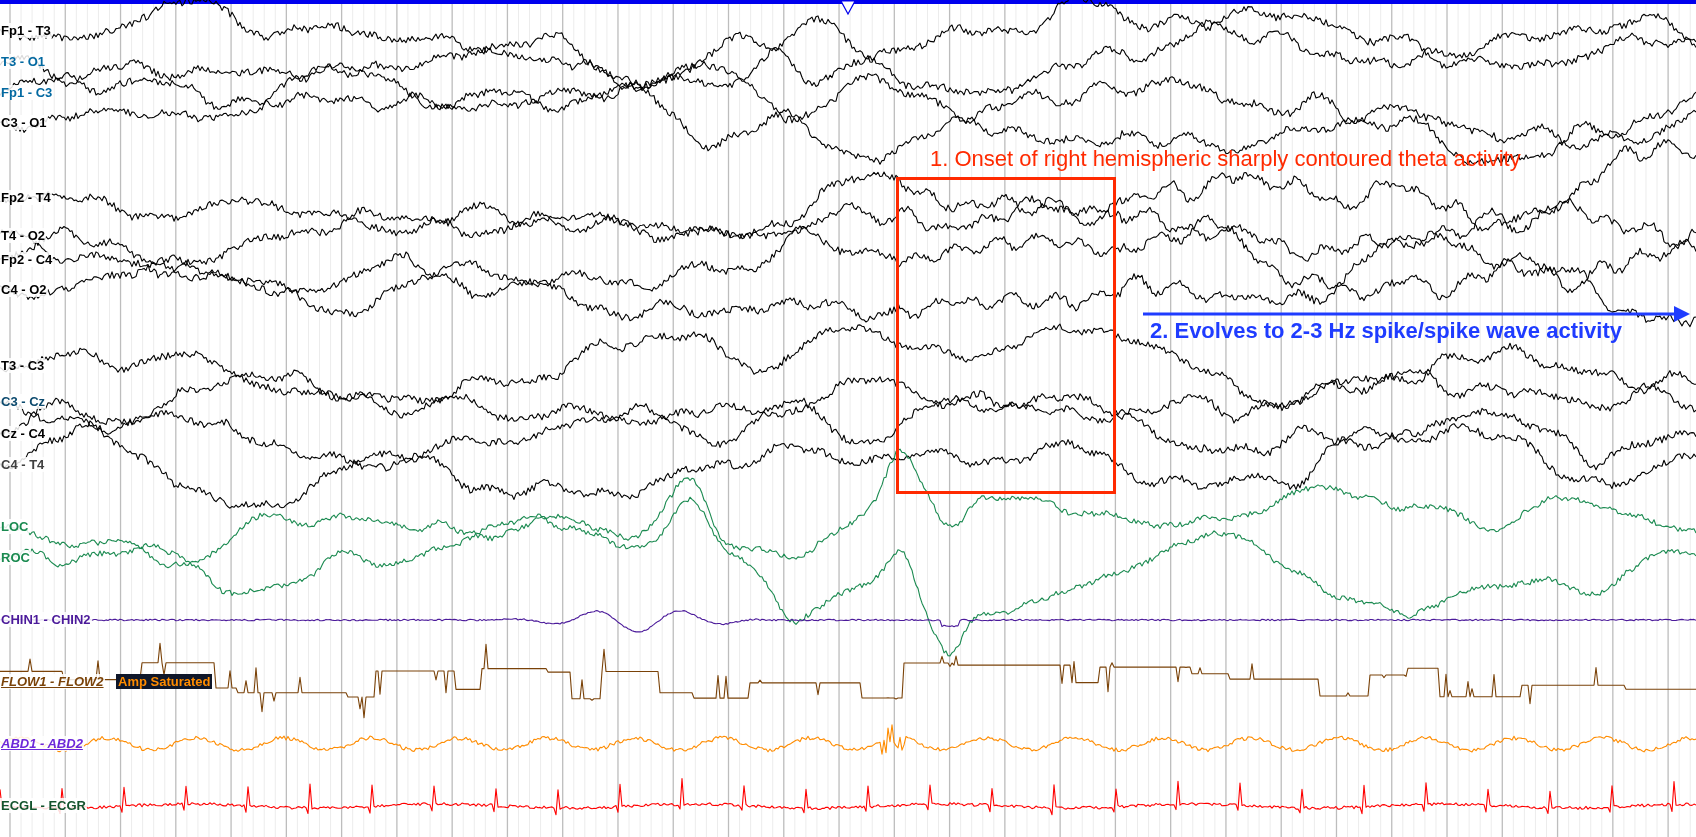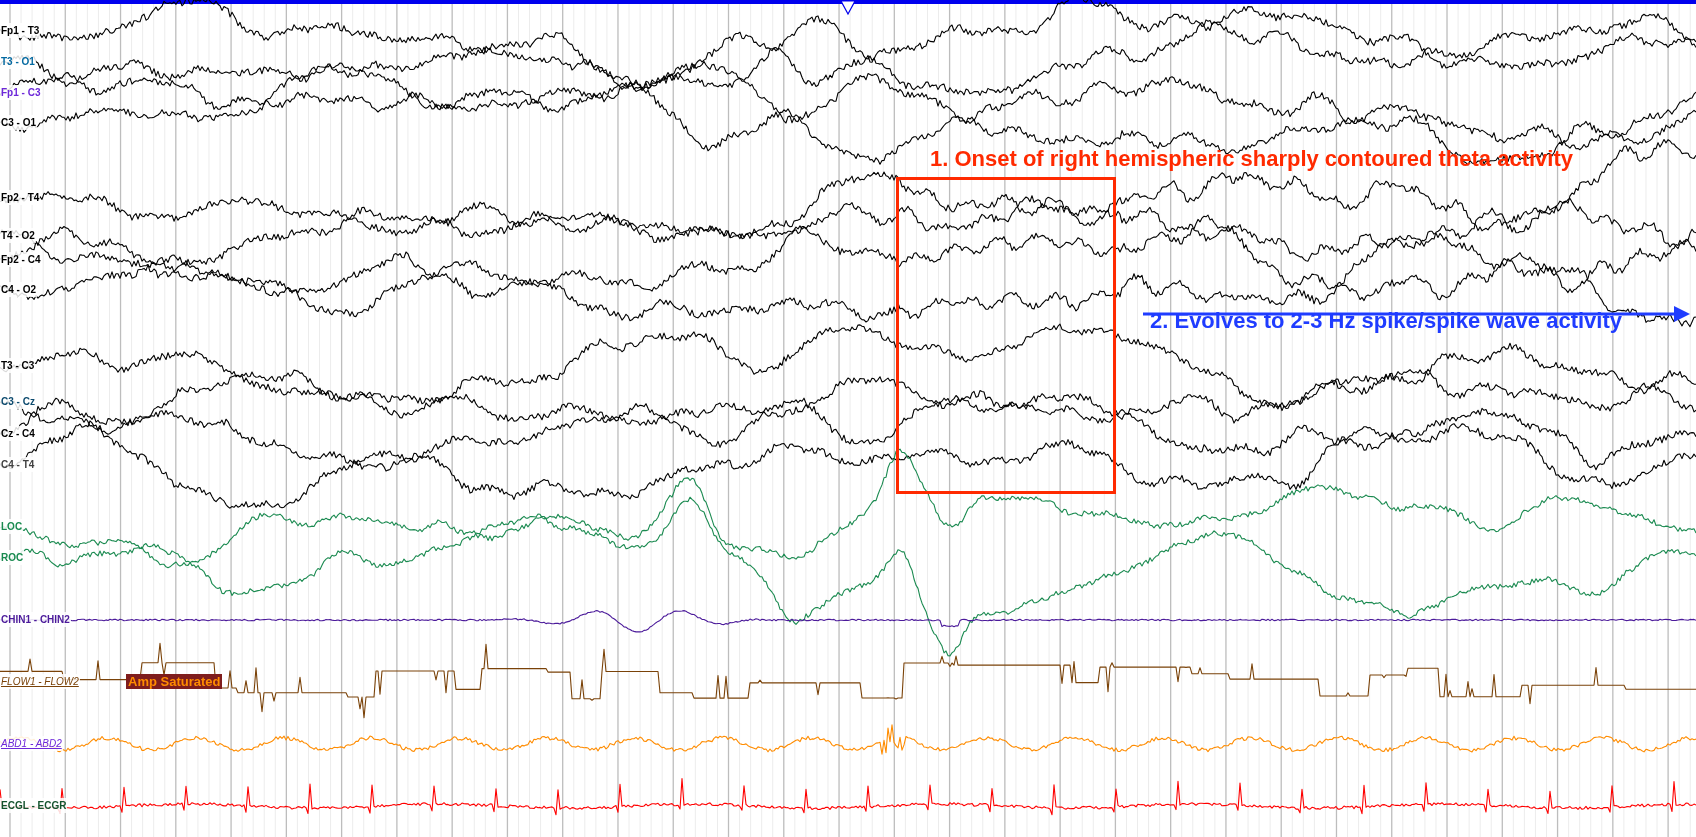--- a/index.html
+++ b/index.html
@@ -1,27 +1,27 @@
 <!DOCTYPE html>
 <html><head>
 <meta charset="utf-8">
 <style>
   html, body { margin: 0; padding: 0; background: #ffffff; }
   body { width: 1696px; height: 837px; overflow: hidden; position: relative;
          font-family: "Liberation Sans", sans-serif; }
   #eeg-canvas { position: absolute; left: 0; top: 0; width: 1696px; height: 837px; }
-  .ch-label { position: absolute; left: 0; font-size: 10px; font-weight: bold;
+  .ch-label { position: absolute; left: 0; font-size: 13px; font-weight: bold;
               background: rgba(255,255,255,0.85); padding: 0 1px; line-height: 15px;
               white-space: nowrap; font-family: "Liberation Sans", sans-serif; }
-  .ch-label.underline { text-decoration: underline; font-style: italic; font-weight: normal; }
-  .amp-sat { position: absolute; left: 126px; top: 674px; font-size: 13px; font-weight: bold;
-             color: #ff8c00; background: #7f1d1d; padding: 0 2px; line-height: 15px; }
-  .annot-red { position: absolute; left: 930px; top: 146px; font-size: 22px; font-weight: bold;
+  .ch-label.underline { text-decoration: underline; font-style: italic; font-weight: bold; }
+  .amp-sat { position: absolute; left: 116px; top: 674px; font-size: 13px; font-weight: bold;
+             color: #ff8c00; background: #0f172a; padding: 0 2px; line-height: 15px; }
+  .annot-red { position: absolute; left: 930px; top: 146px; font-size: 22px; font-weight: normal;
                color: #ff2a00; white-space: nowrap; line-height: 26px; }
-  .annot-blue { position: absolute; left: 1150px; top: 308px; font-size: 22px; font-weight: bold;
+  .annot-blue { position: absolute; left: 1150px; top: 318px; font-size: 22px; font-weight: bold;
                 color: #1f3cff; white-space: nowrap; line-height: 26px; }
   .red-box { position: absolute; left: 896px; top: 177px; width: 220px; height: 317px;
              border: 3px solid #ff2a00; box-sizing: border-box; pointer-events: none; }
 </style>
 </head>
 <body>
 
 <svg id="eeg-canvas" xmlns="http://www.w3.org/2000/svg" width="1696" height="837" viewBox="0 0 1696 837">
   <g id="grid">
       <line x1="10" x2="10" y1="0" y2="837" stroke="#bdbdbd" stroke-width="1.3"></line>
@@ -203,21 +203,21 @@
       <polyline points="0,789.4 2,807.3 4,805.6 6,804.9 8,806.5 10,807.1 12,807.5 14,806.9 16,807.2 18,806.6 20,807.4 22,807.5 24,807.3 26,807.9 28,807.2 30,806.3 32,808.6 34,807.4 36,807.3 38,807.3 40,807.7 42,807.5 44,808.7 46,808.9 48,807.8 50,807.3 52,806.7 54,808.9 56,807.0 58,809.2 60,812.7 62,788.6 64,806.8 66,807.8 68,807.7 70,808.0 72,808.1 74,806.5 76,807.5 78,808.2 80,808.1 82,807.1 84,806.3 86,806.6 88,808.2 90,807.4 92,807.3 94,808.5 96,808.8 98,808.0 100,806.1 102,808.5 104,805.8 106,808.0 108,806.7 110,806.0 112,807.4 114,807.7 116,805.6 118,806.3 120,805.8 122,812.3 124,787.3 126,805.5 128,805.4 130,805.6 132,804.8 134,805.1 136,806.5 138,804.3 140,803.9 142,806.7 144,803.8 146,805.0 148,806.0 150,803.8 152,805.2 154,804.4 156,805.5 158,805.8 160,805.7 162,805.9 164,804.3 166,803.8 168,805.5 170,803.5 172,805.3 174,804.8 176,804.9 178,802.9 180,804.4 182,803.0 184,810.2 186,786.2 188,804.6 190,804.6 192,802.7 194,803.5 196,804.2 198,803.6 200,805.2 202,804.7 204,803.3 206,804.5 208,804.4 210,802.8 212,804.4 214,803.0 216,804.4 218,805.2 220,804.0 222,805.4 224,805.9 226,805.9 228,803.7 230,805.1 232,804.0 234,806.1 236,805.4 238,805.0 240,805.0 242,806.7 244,804.9 246,812.3 248,786.7 250,805.6 252,806.6 254,805.5 256,807.2 258,806.4 260,806.0 262,805.6 264,806.6 266,805.4 268,806.6 270,807.2 272,807.6 274,806.6 276,808.3 278,808.4 280,806.6 282,806.8 284,807.0 286,806.4 288,806.8 290,807.3 292,809.1 294,808.3 296,808.0 298,806.6 300,807.1 302,808.0 304,806.4 306,807.7 308,813.5 310,784.0 312,808.9 314,807.9 316,808.4 318,809.0 320,807.4 322,807.5 324,806.9 326,807.8 328,806.8 330,808.5 332,806.8 334,807.2 336,807.9 338,808.3 340,808.3 342,808.0 344,806.7 346,807.0 348,808.4 350,806.6 352,807.5 354,807.4 356,806.1 358,806.5 360,806.9 362,806.8 364,807.9 366,807.0 368,807.0 370,813.1 372,785.1 374,806.2 376,807.2 378,805.4 380,806.6 382,804.7 384,806.7 386,805.5 388,805.9 390,805.5 392,805.1 394,804.4 396,805.3 398,804.5 400,804.6 402,803.5 404,803.3 406,803.6 408,804.5 410,804.2 412,804.8 414,803.6 416,805.0 418,803.1 420,805.4 422,803.4 424,802.8 426,803.4 428,804.5 430,804.8 432,810.9 434,786.0 436,803.2 438,804.8 440,804.4 442,804.4 444,802.7 446,804.6 448,804.4 450,805.4 452,805.2 454,804.3 456,803.4 458,805.5 460,804.8 462,803.1 464,803.8 466,803.9 468,803.7 470,805.6 472,804.6 474,804.1 476,806.1 478,803.8 480,804.6 482,806.2 484,804.2 486,806.3 488,805.1 490,803.9 492,804.1 494,811.7 496,788.8 498,807.3 500,806.7 502,806.9 504,807.0 506,807.4 508,807.6 510,804.9 512,805.6 514,805.5 516,805.9 518,807.4 520,805.8 522,806.7 524,806.9 526,805.7 528,806.0 530,808.3 532,808.2 534,808.5 536,806.7 538,807.8 540,807.4 542,808.3 544,806.2 546,808.2 548,807.6 550,807.2 552,806.9 554,808.3 556,814.8 558,789.8 560,809.2 562,808.0 564,807.6 566,806.6 568,807.6 570,809.1 572,807.6 574,807.9 576,809.0 578,809.1 580,808.1 582,809.2 584,807.5 586,807.7 588,806.7 590,808.1 592,808.7 594,808.3 596,808.5 598,807.6 600,807.0 602,808.4 604,806.4 606,808.5 608,807.2 610,808.4 612,808.2 614,806.5 616,805.6 618,812.3 620,784.3 622,806.2 624,805.2 626,806.9 628,805.1 630,806.5 632,807.1 634,805.0 636,805.4 638,805.4 640,806.1 642,806.5 644,806.0 646,804.1 648,805.9 650,804.7 652,803.7 654,803.8 656,804.1 658,803.3 660,805.4 662,805.2 664,803.5 666,804.6 668,805.0 670,804.0 672,803.6 674,805.7 676,805.6 678,805.3 680,809.0 682,778.6 684,805.2 686,804.3 688,803.6 690,805.3 692,804.5 694,804.4 696,803.8 698,805.1 700,805.2 702,803.8 704,804.3 706,804.8 708,803.5 710,802.9 712,805.1 714,805.5 716,805.3 718,805.6 720,804.2 722,805.1 724,803.4 726,803.4 728,804.0 730,803.5 732,804.0 734,806.0 736,806.0 738,804.9 740,806.7 742,810.1 744,785.8 746,804.4 748,806.2 750,806.9 752,805.6 754,805.5 756,807.3 758,804.9 760,805.7 762,807.0 764,806.0 766,807.3 768,807.4 770,807.9 772,806.0 774,808.0 776,807.8 778,807.0 780,806.5 782,808.4 784,806.7 786,807.8 788,807.6 790,808.9 792,808.0 794,808.9 796,807.5 798,807.4 800,807.8 802,807.9 804,812.7 806,789.4 808,807.9 810,806.9 812,809.5 814,808.6 816,807.9 818,809.5 820,809.4 822,808.4 824,808.4 826,807.3 828,807.4 830,809.3 832,806.6 834,807.6 836,808.3 838,806.5 840,806.8 842,808.4 844,806.3 846,807.8 848,808.0 850,808.1 852,807.0 854,807.3 856,806.3 858,807.9 860,805.8 862,807.7 864,806.1 866,811.2 868,786.1 870,806.3 872,807.7 874,806.2 876,806.0 878,804.7 880,806.6 882,806.7 884,806.7 886,806.4 888,805.6 890,806.1 892,804.9 894,806.7 896,806.3 898,804.7 900,806.5 902,804.6 904,804.5 906,805.6 908,805.3 910,805.0 912,803.3 914,804.5 916,803.1 918,804.4 920,804.0 922,804.4 924,803.9 926,804.9 928,809.8 930,785.0 932,803.3 934,803.3 936,804.2 938,803.5 940,804.4 942,805.0 944,804.6 946,805.3 948,805.4 950,802.6 952,804.3 954,802.7 956,804.6 958,803.0 960,804.0 962,804.3 964,805.7 966,804.7 968,803.8 970,804.1 972,803.4 974,806.1 976,806.0 978,805.3 980,803.4 982,804.2 984,803.6 986,803.6 988,805.0 990,811.8 992,788.6 994,805.7 996,805.1 998,805.6 1000,805.9 1002,806.7 1004,805.7 1006,805.7 1008,806.4 1010,806.0 1012,805.1 1014,807.3 1016,805.3 1018,805.7 1020,805.8 1022,806.0 1024,807.6 1026,807.0 1028,806.2 1030,807.1 1032,808.6 1034,808.0 1036,806.1 1038,807.2 1040,807.2 1042,808.1 1044,806.8 1046,807.8 1048,808.0 1050,809.0 1052,814.7 1054,784.8 1056,806.8 1058,807.0 1060,807.1 1062,807.1 1064,808.4 1066,809.3 1068,807.9 1070,808.8 1072,808.6 1074,808.6 1076,806.9 1078,808.4 1080,808.2 1082,806.7 1084,806.4 1086,807.1 1088,806.5 1090,806.2 1092,807.2 1094,808.4 1096,806.6 1098,808.6 1100,808.9 1102,807.5 1104,807.7 1106,807.5 1108,808.2 1110,807.6 1112,807.9 1114,811.9 1116,789.1 1118,805.4 1120,806.6 1122,805.4 1124,807.8 1126,806.5 1128,806.6 1130,805.4 1132,805.0 1134,805.3 1136,806.8 1138,804.2 1140,804.8 1142,804.5 1144,804.8 1146,806.2 1148,804.9 1150,806.5 1152,804.7 1154,805.2 1156,803.4 1158,804.6 1160,803.8 1162,805.5 1164,805.4 1166,804.5 1168,804.2 1170,805.1 1172,804.8 1174,804.9 1176,809.6 1178,781.2 1180,805.1 1182,803.6 1184,803.5 1186,804.2 1188,804.5 1190,803.5 1192,802.8 1194,803.7 1196,805.3 1198,803.8 1200,803.3 1202,803.2 1204,803.5 1206,803.2 1208,803.4 1210,803.9 1212,805.4 1214,803.2 1216,804.3 1218,804.2 1220,803.5 1222,805.8 1224,805.6 1226,805.5 1228,805.0 1230,803.8 1232,804.1 1234,803.8 1236,804.4 1238,810.2 1240,783.0 1242,805.5 1244,804.7 1246,806.2 1248,806.8 1250,805.6 1252,806.9 1254,805.0 1256,806.3 1258,807.1 1260,805.5 1262,807.4 1264,806.8 1266,806.8 1268,807.0 1270,806.0 1272,808.1 1274,805.8 1276,806.8 1278,806.2 1280,808.0 1282,806.2 1284,806.7 1286,807.0 1288,807.9 1290,807.6 1292,807.0 1294,807.2 1296,809.1 1298,809.1 1300,812.8 1302,789.4 1304,808.2 1306,806.5 1308,808.6 1310,809.2 1312,807.3 1314,807.8 1316,809.0 1318,808.6 1320,809.2 1322,807.9 1324,806.9 1326,807.5 1328,806.6 1330,808.1 1332,807.8 1334,808.1 1336,806.5 1338,809.1 1340,809.1 1342,808.2 1344,806.1 1346,807.0 1348,806.5 1350,807.0 1352,806.0 1354,808.7 1356,806.0 1358,807.5 1360,807.0 1362,813.7 1364,785.4 1366,807.2 1368,805.9 1370,807.4 1372,805.8 1374,806.7 1376,805.5 1378,804.8 1380,806.7 1382,804.9 1384,804.6 1386,805.2 1388,806.4 1390,806.6 1392,804.5 1394,805.0 1396,805.4 1398,805.3 1400,805.8 1402,803.8 1404,806.2 1406,804.2 1408,805.4 1410,805.8 1412,804.5 1414,804.4 1416,803.4 1418,804.5 1420,804.5 1422,804.5 1424,811.3 1426,782.9 1428,803.9 1430,803.5 1432,805.5 1434,802.9 1436,804.5 1438,803.0 1440,804.0 1442,802.7 1444,804.7 1446,804.1 1448,804.1 1450,803.9 1452,804.3 1454,804.5 1456,802.9 1458,805.1 1460,805.5 1462,804.2 1464,805.6 1466,803.4 1468,805.4 1470,805.3 1472,803.6 1474,804.5 1476,804.9 1478,803.6 1480,804.4 1482,804.2 1484,804.7 1486,812.0 1488,789.4 1490,804.8 1492,806.6 1494,806.1 1496,806.7 1498,805.9 1500,805.2 1502,805.6 1504,805.7 1506,804.6 1508,806.1 1510,804.9 1512,807.0 1514,807.0 1516,805.4 1518,807.1 1520,807.0 1522,806.4 1524,806.5 1526,806.8 1528,806.4 1530,807.8 1532,808.3 1534,806.9 1536,808.5 1538,808.7 1540,808.1 1542,808.4 1544,806.6 1546,808.3 1548,813.5 1550,791.4 1552,807.9 1554,808.3 1556,806.7 1558,806.7 1560,806.6 1562,808.3 1564,808.5 1566,807.9 1568,807.6 1570,806.6 1572,808.3 1574,808.2 1576,807.5 1578,809.3 1580,807.1 1582,809.3 1584,808.7 1586,806.4 1588,809.1 1590,807.2 1592,808.4 1594,808.6 1596,808.8 1598,807.4 1600,808.3 1602,808.8 1604,807.5 1606,807.6 1608,807.5 1610,812.1 1612,785.7 1614,805.7 1616,805.6 1618,806.2 1620,807.7 1622,806.9 1624,807.6 1626,806.9 1628,806.5 1630,807.0 1632,805.0 1634,805.5 1636,806.1 1638,804.4 1640,806.0 1642,804.1 1644,806.9 1646,805.7 1648,804.1 1650,805.7 1652,806.3 1654,804.6 1656,805.0 1658,804.9 1660,804.9 1662,803.9 1664,805.8 1666,805.6 1668,803.2 1670,804.2 1672,811.5 1674,781.6 1676,805.1 1678,805.3 1680,804.4 1682,805.6 1684,805.1 1686,803.1 1688,803.3 1690,805.3 1692,805.4 1694,804.1 1696,805.1" fill="none" stroke="#ff0000" stroke-width="1.1" stroke-linejoin="round"></polyline>
     </g>
   <g id="arrow">
       <line x1="1143" x2="1676" y1="314" y2="314" stroke="#1f3cff" stroke-width="3"></line>
       <polygon points="1674,306 1690,314 1674,322" fill="#1f3cff"></polygon>
     </g>
 </svg>
 
 <div class="ch-label" style="top:23px;color:#000">Fp1 - T3</div>
 <div class="ch-label" style="top:54px;color:#0369a1">T3 - O1</div>
-<div class="ch-label" style="top:85px;color:#6d28d9">Fp1 - C3</div>
+<div class="ch-label" style="top:85px;color:#0369a1">Fp1 - C3</div>
 <div class="ch-label" style="top:115px;color:#000">C3 - O1</div>
 <div class="ch-label" style="top:190px;color:#000">Fp2 - T4</div>
 <div class="ch-label" style="top:228px;color:#000">T4 - O2</div>
 <div class="ch-label" style="top:252px;color:#000">Fp2 - C4</div>
 <div class="ch-label" style="top:282px;color:#000">C4 - O2</div>
 <div class="ch-label" style="top:358px;color:#000">T3 - C3</div>
 <div class="ch-label" style="top:394px;color:#0c4a6e">C3 - Cz</div>
 <div class="ch-label" style="top:426px;color:#000">Cz - C4</div>
 <div class="ch-label" style="top:457px;color:#404040">C4 - T4</div>
 <div class="ch-label" style="top:519px;color:#1a8a50">LOC</div>

